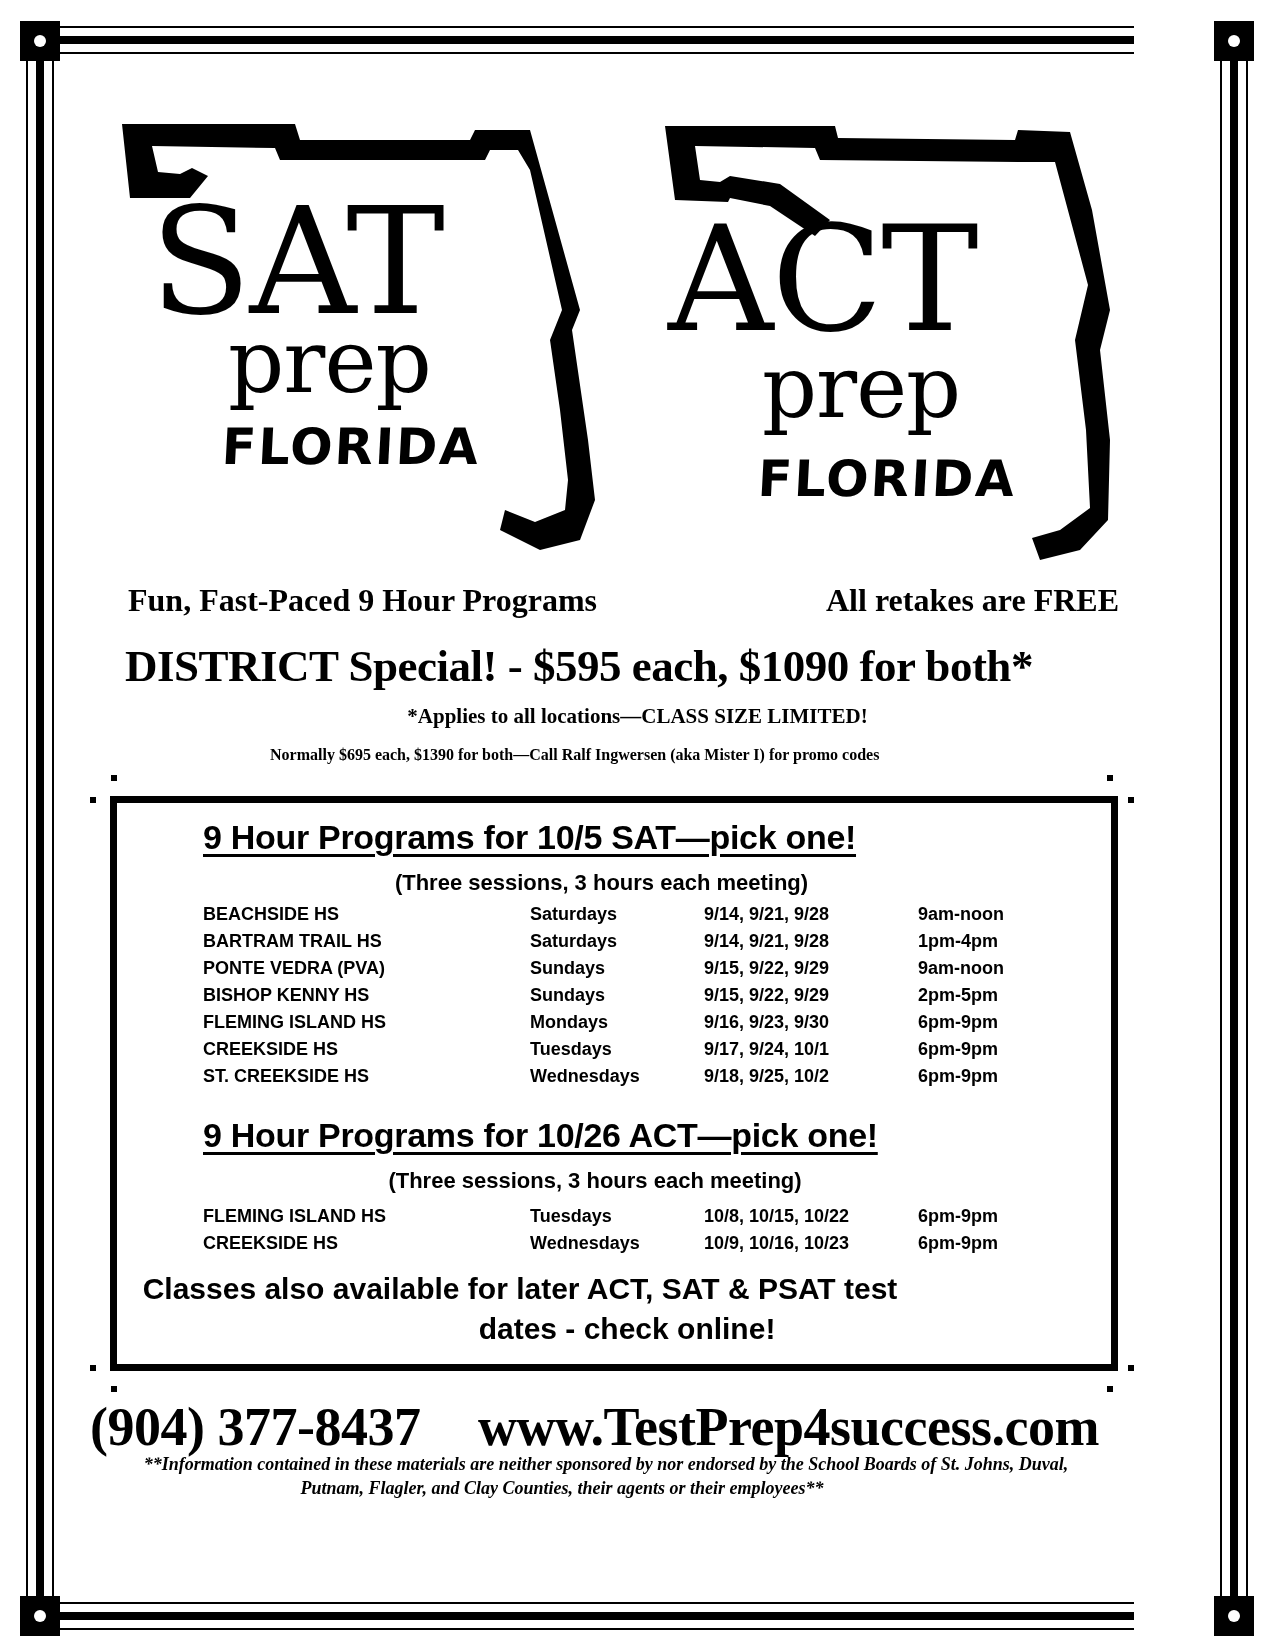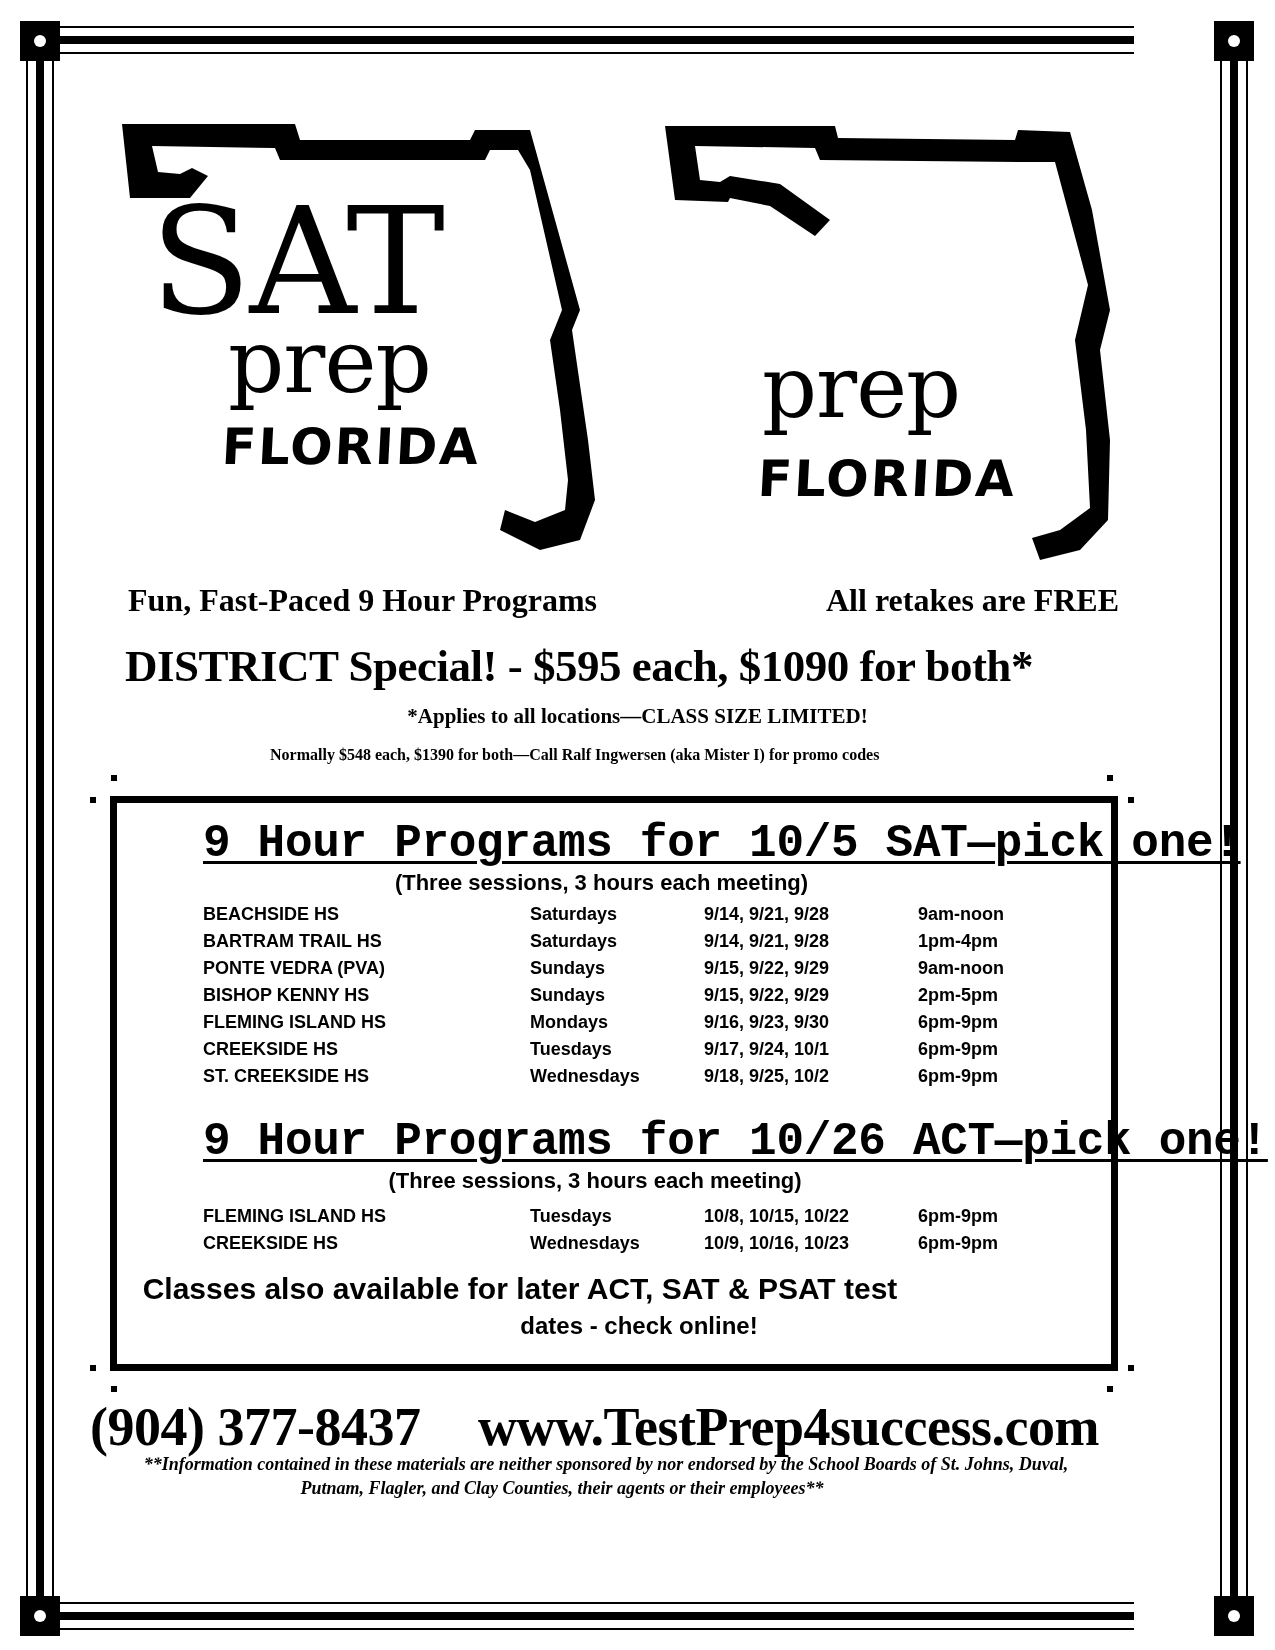--- a/index.html
+++ b/index.html
@@ -32,22 +32,22 @@
   
   .serif-b { font-family: "Liberation Serif", "DejaVu Serif", serif; font-weight: bold; }
   .abs { position: absolute; white-space: nowrap; }
 
   
   .box-line { position: absolute; background: #000; }
   .tick { position: absolute; width: 6px; height: 6px; background: #000; }
 
   .sans-b { font-family: "Liberation Sans", "DejaVu Sans", sans-serif; font-weight: bold; }
   .sec-title {
-    position: absolute; white-space: nowrap; font-size: 46px; text-decoration: underline;
-    text-decoration-thickness: 3px; text-underline-offset: 5px; letter-spacing: -0.3px; font-family: Liberation Mono, monospace;
+    position: absolute; white-space: nowrap; font-size: 34px; text-decoration: underline;
+    text-decoration-thickness: 3px; text-underline-offset: 5px; letter-spacing: -0.3px;
   }
   .sec-sub { position: absolute; white-space: nowrap; font-size: 22px; }
   .row { position: absolute; left: 0; width: 1120px; height: 26px; font-size: 18px; }
   .row span { position: absolute; top: 0; white-space: nowrap; }
   .c-name { left: 203px; }
   .c-day  { left: 530px; }
   .c-date { left: 704px; }
   .c-time { left: 918px; }
 </style>
 </head>
@@ -83,29 +83,30 @@
   </svg>
   <div class="logo-big" style="left:40px;top:78px;font-size:148px;">SAT</div>
   <div class="logo-prep" style="left:118px;top:208px;font-size:88px;">prep</div>
   <div class="logo-fl" style="left:112px;top:312px;font-size:50px;">FLORIDA</div>
 </div>
 
 <div class="logo" style="left:620px;top:110px;width:490px;height:460px;">
   <svg width="490" height="460" viewBox="0 0 490 460">
     <path d="M45,16 L215,16 L218,28 L395,30 L398,20 L450,22 L472,100 L490,200 L480,240 L490,330 L488,410 L460,440 L420,450 L412,428 L440,420 L470,398 L466,320 L455,230 L468,175 L435,52 L410,52 L405,52 L200,50 L195,38 L75,36 L80,70 L100,72 L110,66 L160,74 L210,110 L195,126 L150,96 L110,88 L108,92 L55,90 Z" fill="#000"></path>
   </svg>
+  <div class="logo-big" style="left:48px;top:96px;font-size:146px;">ACT</div>
   <div class="logo-prep" style="left:142px;top:234px;font-size:86px;">prep</div>
   <div class="logo-fl" style="left:138px;top:344px;font-size:50px;">FLORIDA</div>
 </div>
 
 <div class="abs serif-b" style="left:128px;top:582px;font-size:32px;">Fun, Fast-Paced 9 Hour Programs</div>
 <div class="abs serif-b" style="left:782px;top:582px;font-size:32px;margin-left:44px;">All retakes are FREE</div>
 <div class="abs serif-b" style="left:125px;top:640px;font-size:45px;letter-spacing:-0.5px;">DISTRICT Special! - $595 each, $1090 for both*</div>
 <div class="abs serif-b" style="left:0;width:1275px;text-align:center;top:704px;font-size:21px;">*Applies to all locations—CLASS SIZE LIMITED!</div>
-<div class="abs serif-b" style="left:270px;top:746px;font-size:16px;">Normally $548 each, $1390 for both—Call Ralf Ingwersen (aka Mister I) for promo codes</div>
+<div class="abs serif-b" style="left:270px;top:746px;font-size:16px;">Normally $695 each, $1390 for both—Call Ralf Ingwersen (aka Mister I) for promo codes</div>
 
 <div>
   <div class="box-line" style="left:110px;top:796px;width:1008px;height:7px;"></div>
   <div class="box-line" style="left:110px;top:1364px;width:1008px;height:7px;"></div>
   <div class="box-line" style="left:110px;top:796px;width:7px;height:575px;"></div>
   <div class="box-line" style="left:1111px;top:796px;width:7px;height:575px;"></div>
 
   <div class="tick" style="left:111px;top:775px;"></div>
   <div class="tick" style="left:90px;top:797px;"></div>
   <div class="tick" style="left:1107px;top:775px;"></div>
@@ -176,19 +177,19 @@
   </div>
   <div class="row sans-b" style="top:1233px;">
     <span class="c-name">CREEKSIDE HS</span>
     <span class="c-day">Wednesdays</span>
     <span class="c-date">10/9, 10/16, 10/23</span>
     <span class="c-time">6pm-9pm</span>
   </div>
 </div>
 
 <div class="abs sans-b" style="left:0;width:1040px;text-align:center;top:1272px;font-size:30px;">Classes also available for later ACT, SAT &amp; PSAT test</div>
-<div class="abs sans-b" style="left:12px;width:1254px;text-align:center;top:1312px;font-size:24px;">dates - check online!</div>
+<div class="abs sans-b" style="left:0;width:1254px;text-align:center;top:1312px;font-size:30px;">dates - check online!</div>
 
 <div class="abs serif-b" style="left:90px;top:1396px;font-size:54px;letter-spacing:-0.5px;">(904) 377-8437</div>
 <div class="abs serif-b" style="left:478px;top:1396px;font-size:54px;letter-spacing:-0.5px;">www.TestPrep4success.com</div>
 
 <div class="abs serif-b" style="left:0;width:1212px;text-align:center;top:1454px;font-size:18px;font-style:italic;">**Information contained in these materials are neither sponsored by nor endorsed by the School Boards of St. Johns, Duval,</div>
 <div class="abs serif-b" style="left:0;width:1124px;text-align:center;top:1478px;font-size:18px;font-style:italic;">Putnam, Flagler, and Clay Counties, their agents or their employees**</div>
 
 </body></html>

